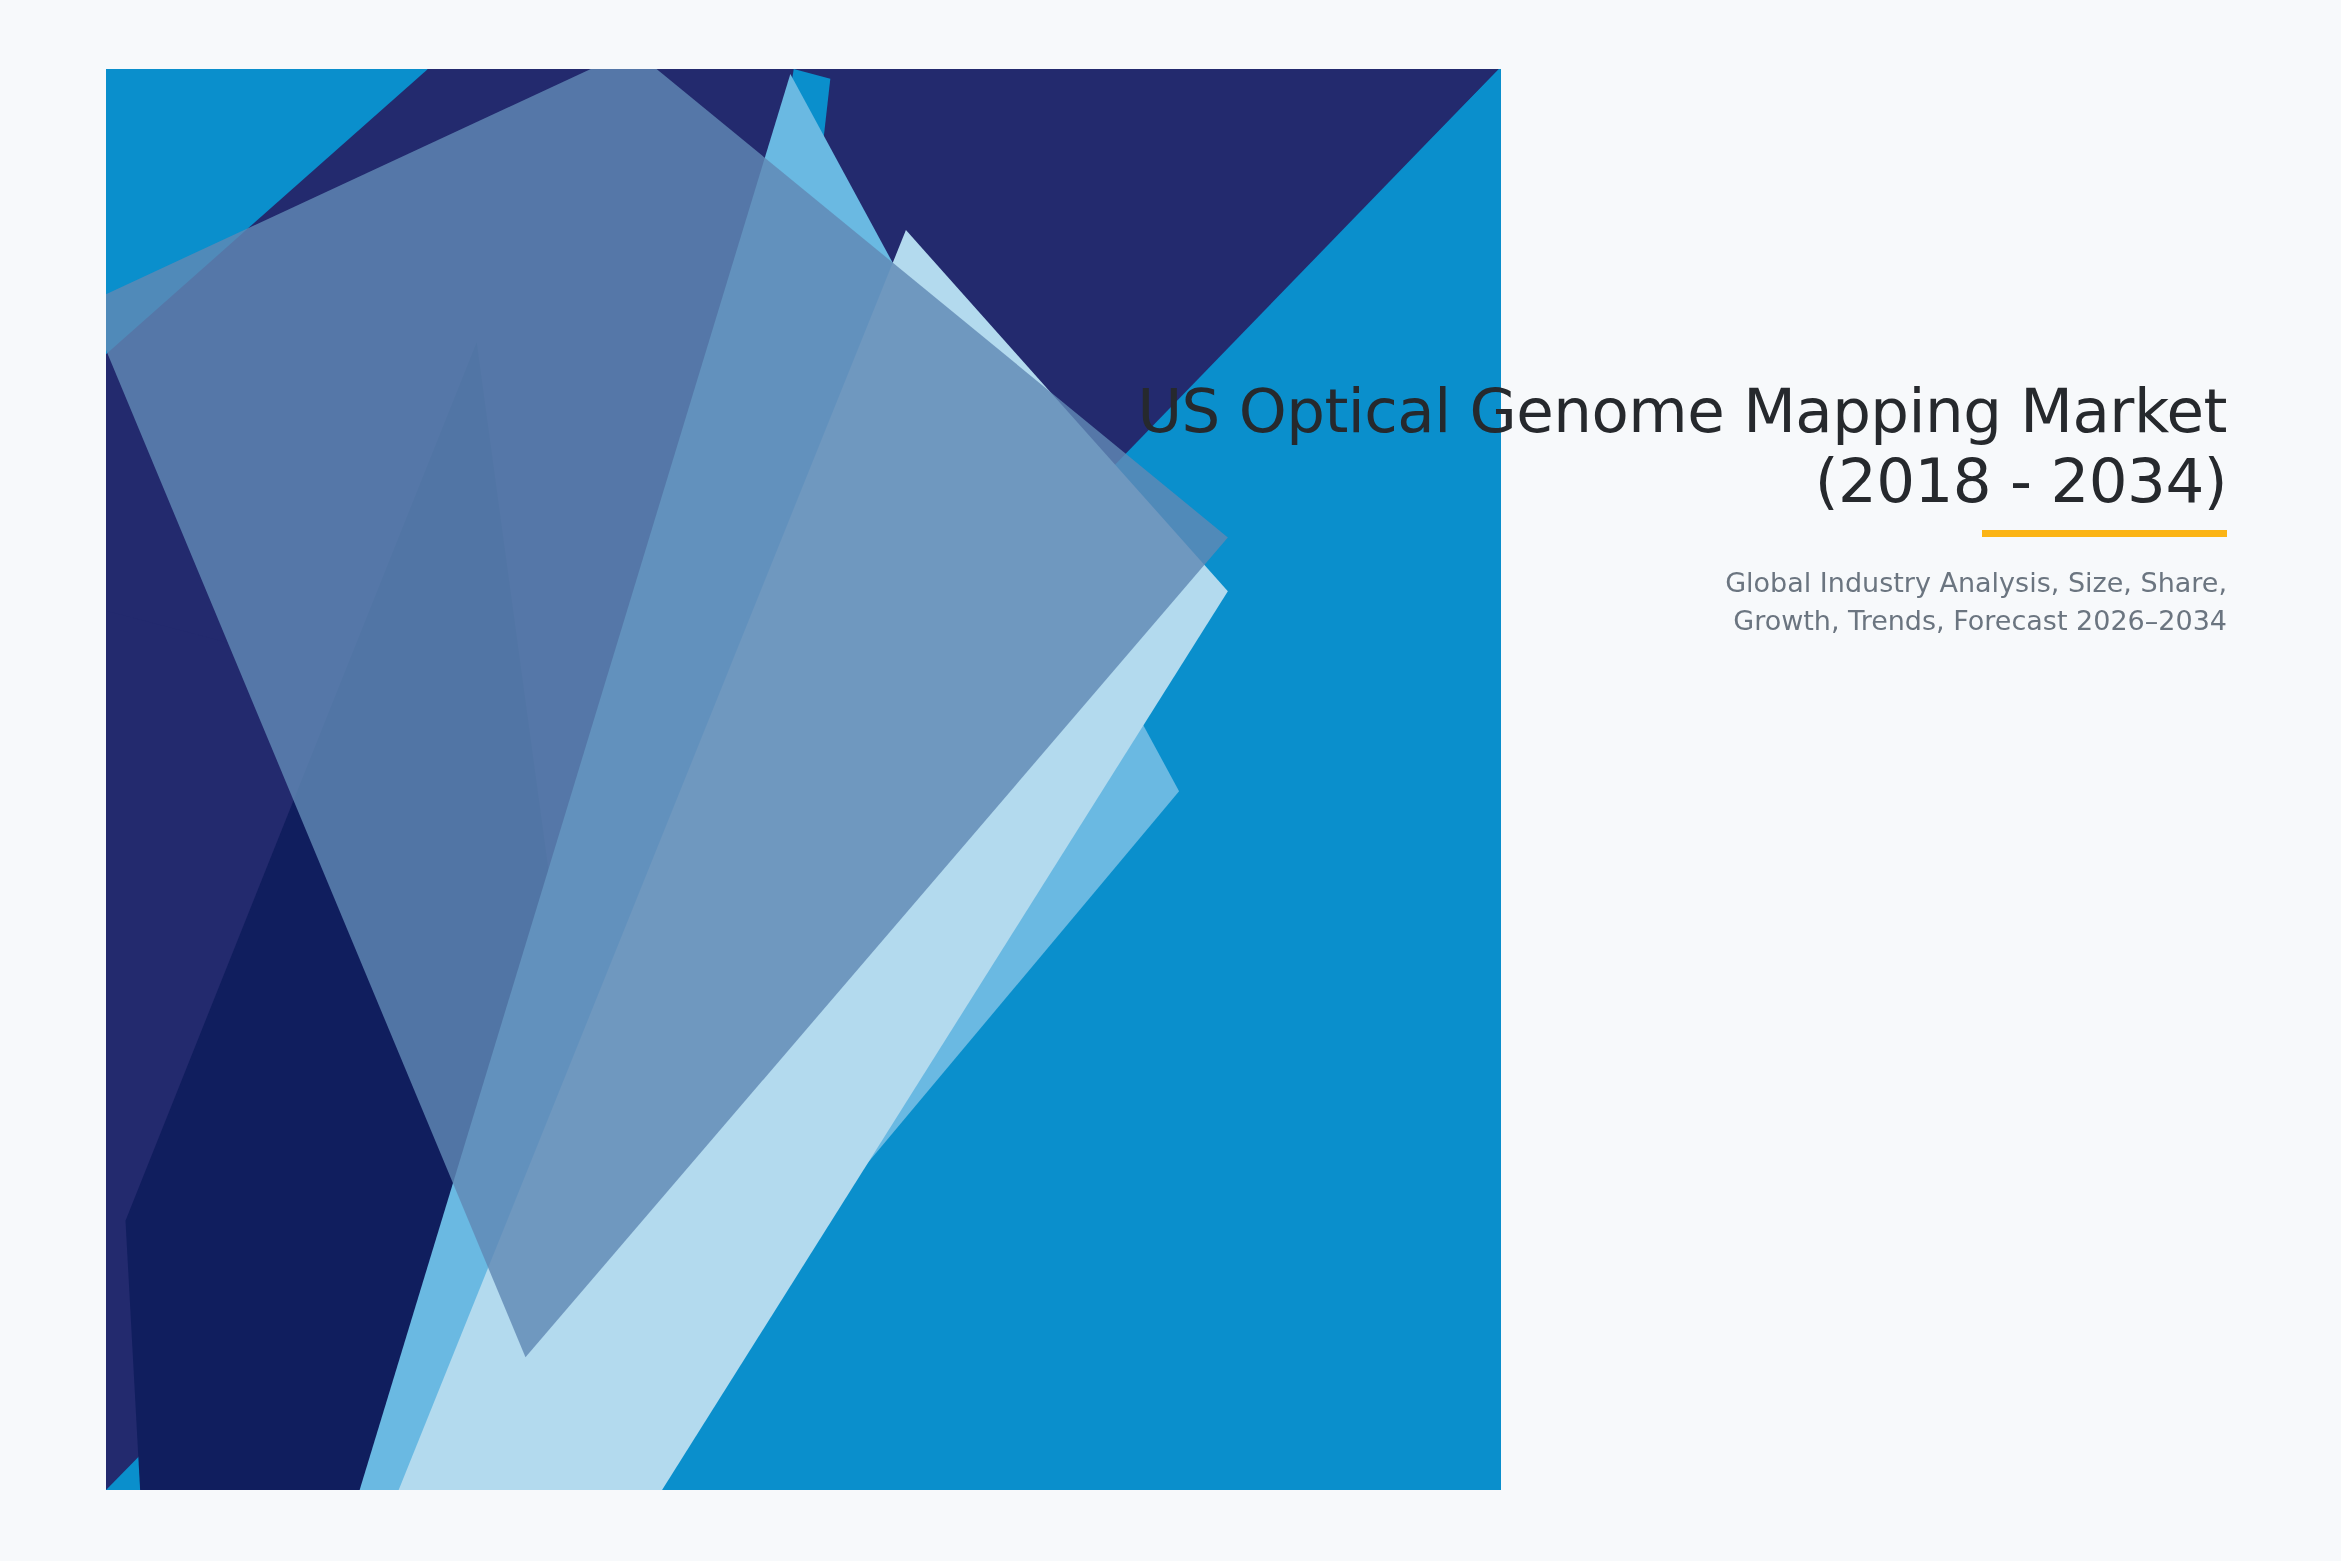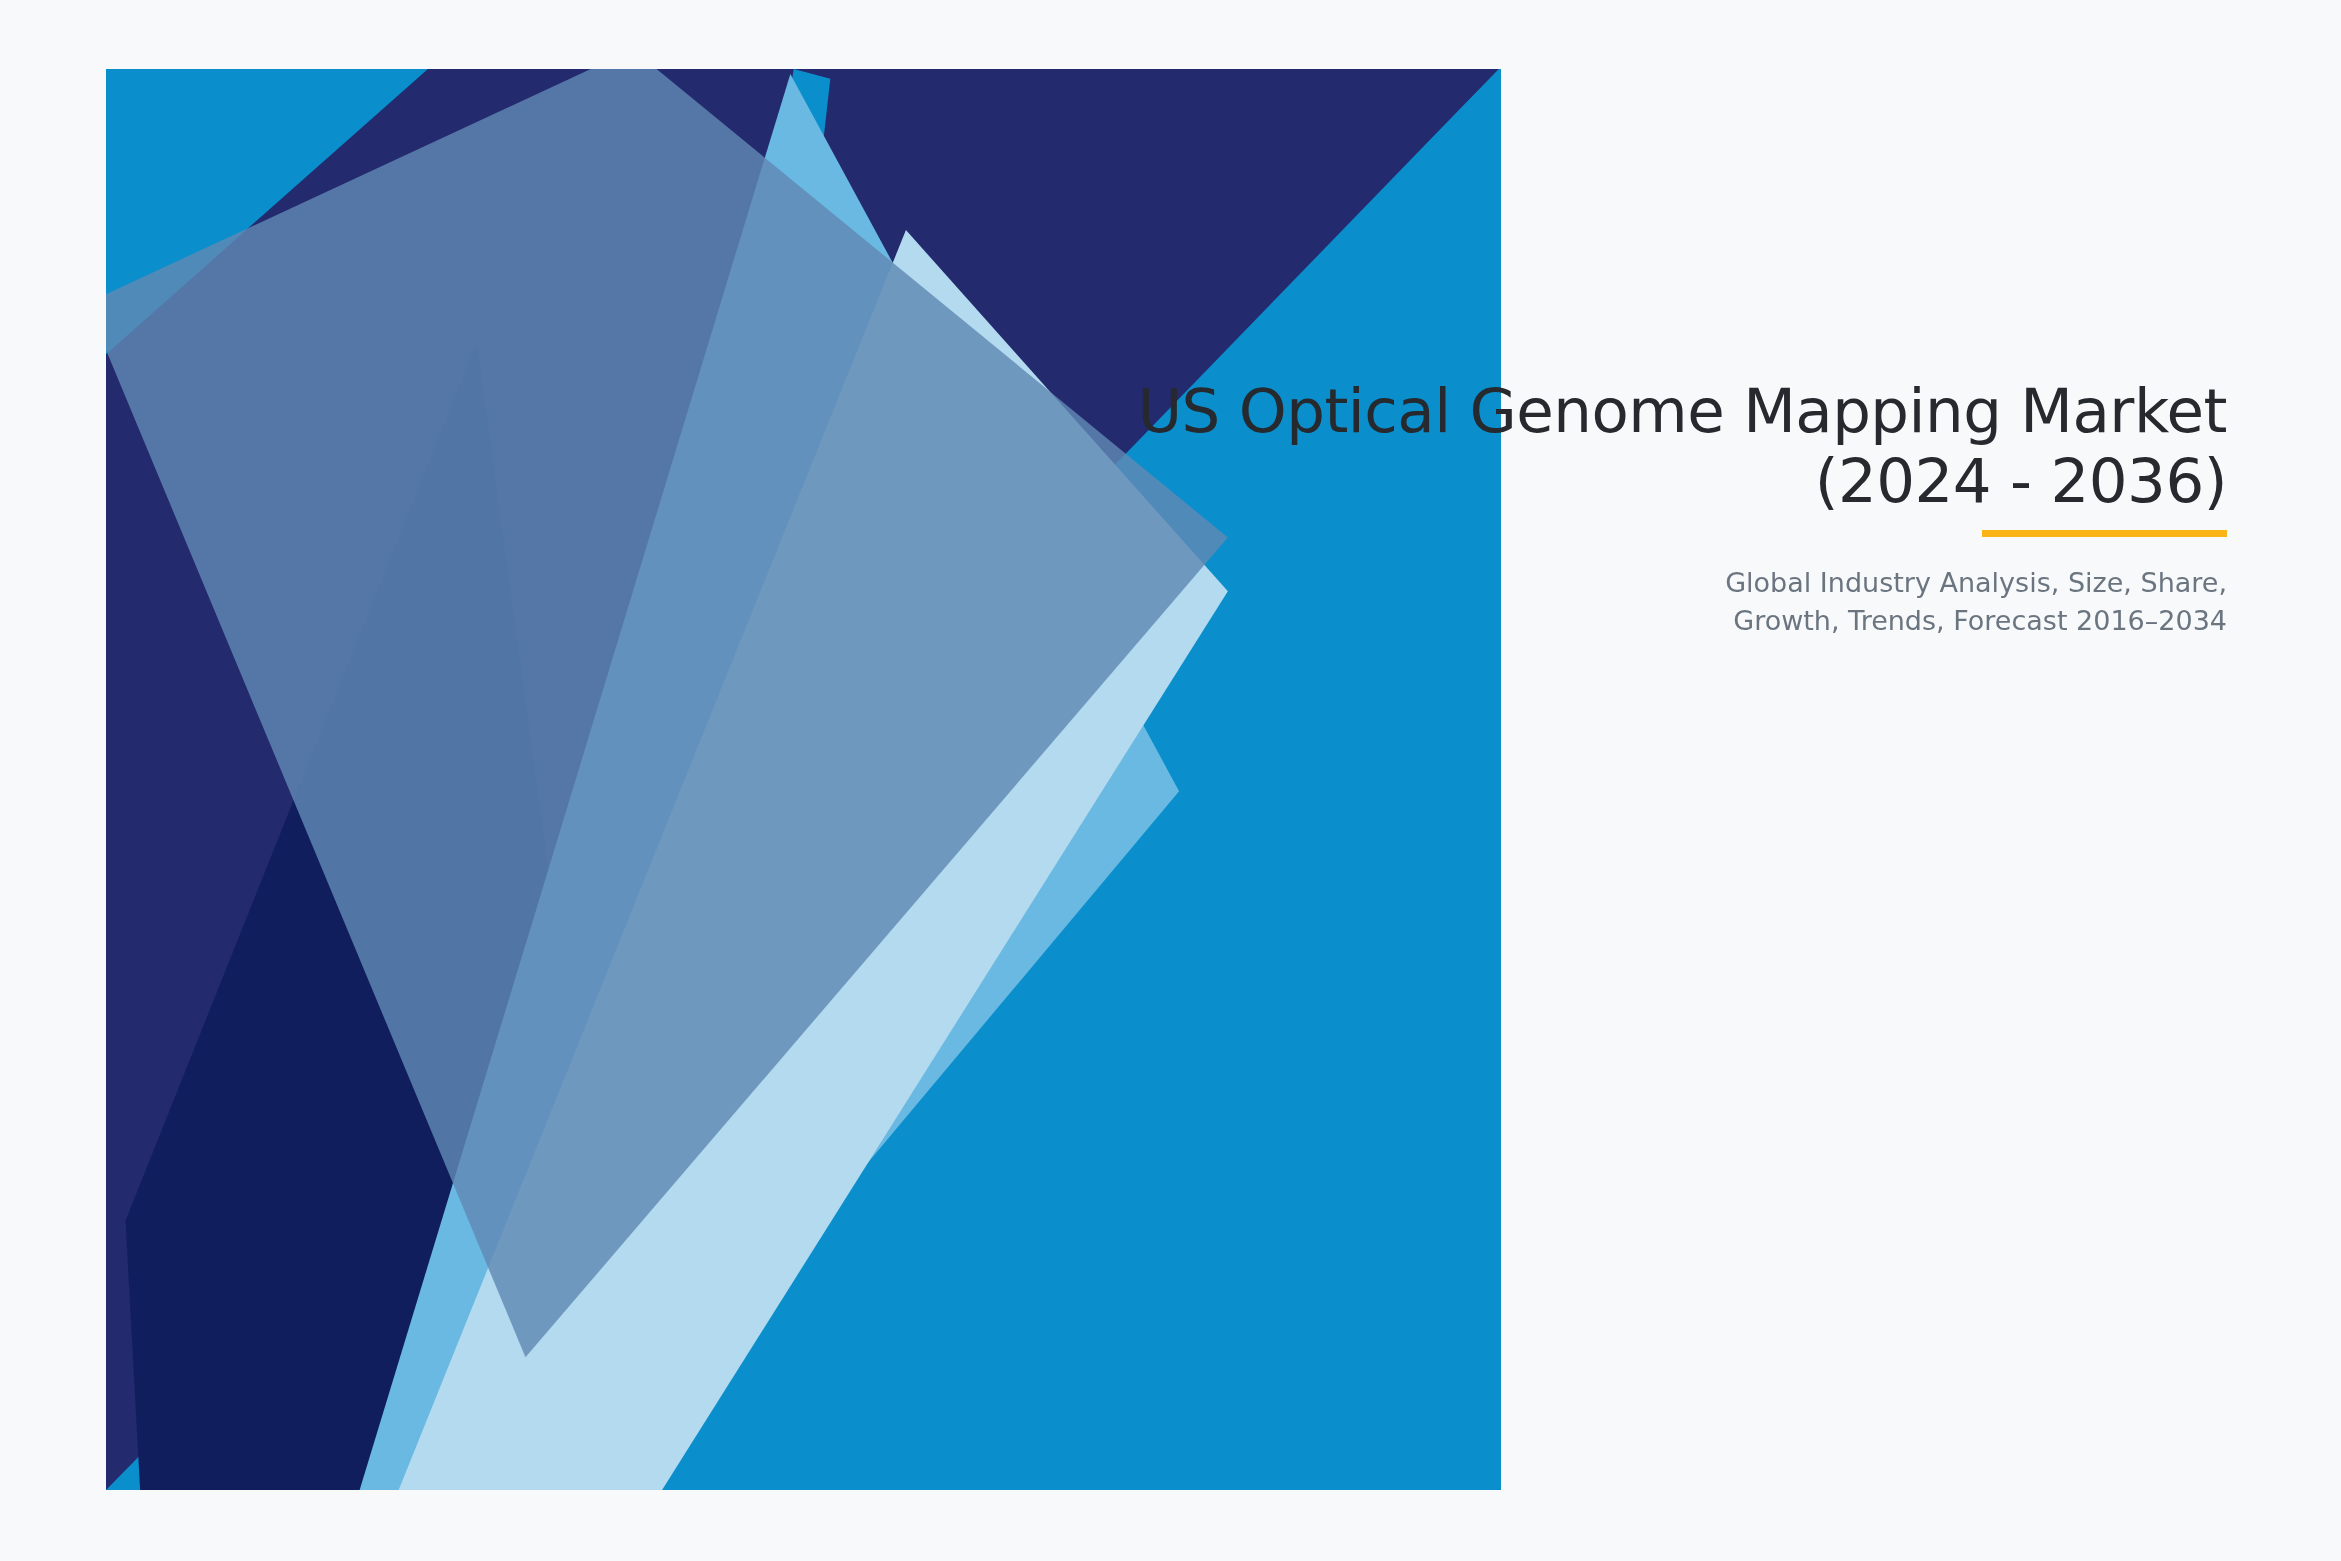--- a/index.html
+++ b/index.html
@@ -114,22 +114,22 @@
 
         <polygon points="-40,480 1080,-40 2300,960 860,2640" fill="#6089b4" opacity="0.82"></polygon>
 
       </g>
     </svg>
   </div>
 
   <div class="title-block">
 
     <h1 class="title">US Optical Genome Mapping Market
-(2024 - 2036)</h1>
+(2018 - 2034)</h1>
 
     <div class="accent-rule"></div>
 
     <p class="subtitle">Global Industry Analysis, Size, Share,
-Growth, Trends, Forecast 2016–2034</p>
+Growth, Trends, Forecast 2026–2034</p>
   </div>
 
 </div>
 
 
 </body></html>

